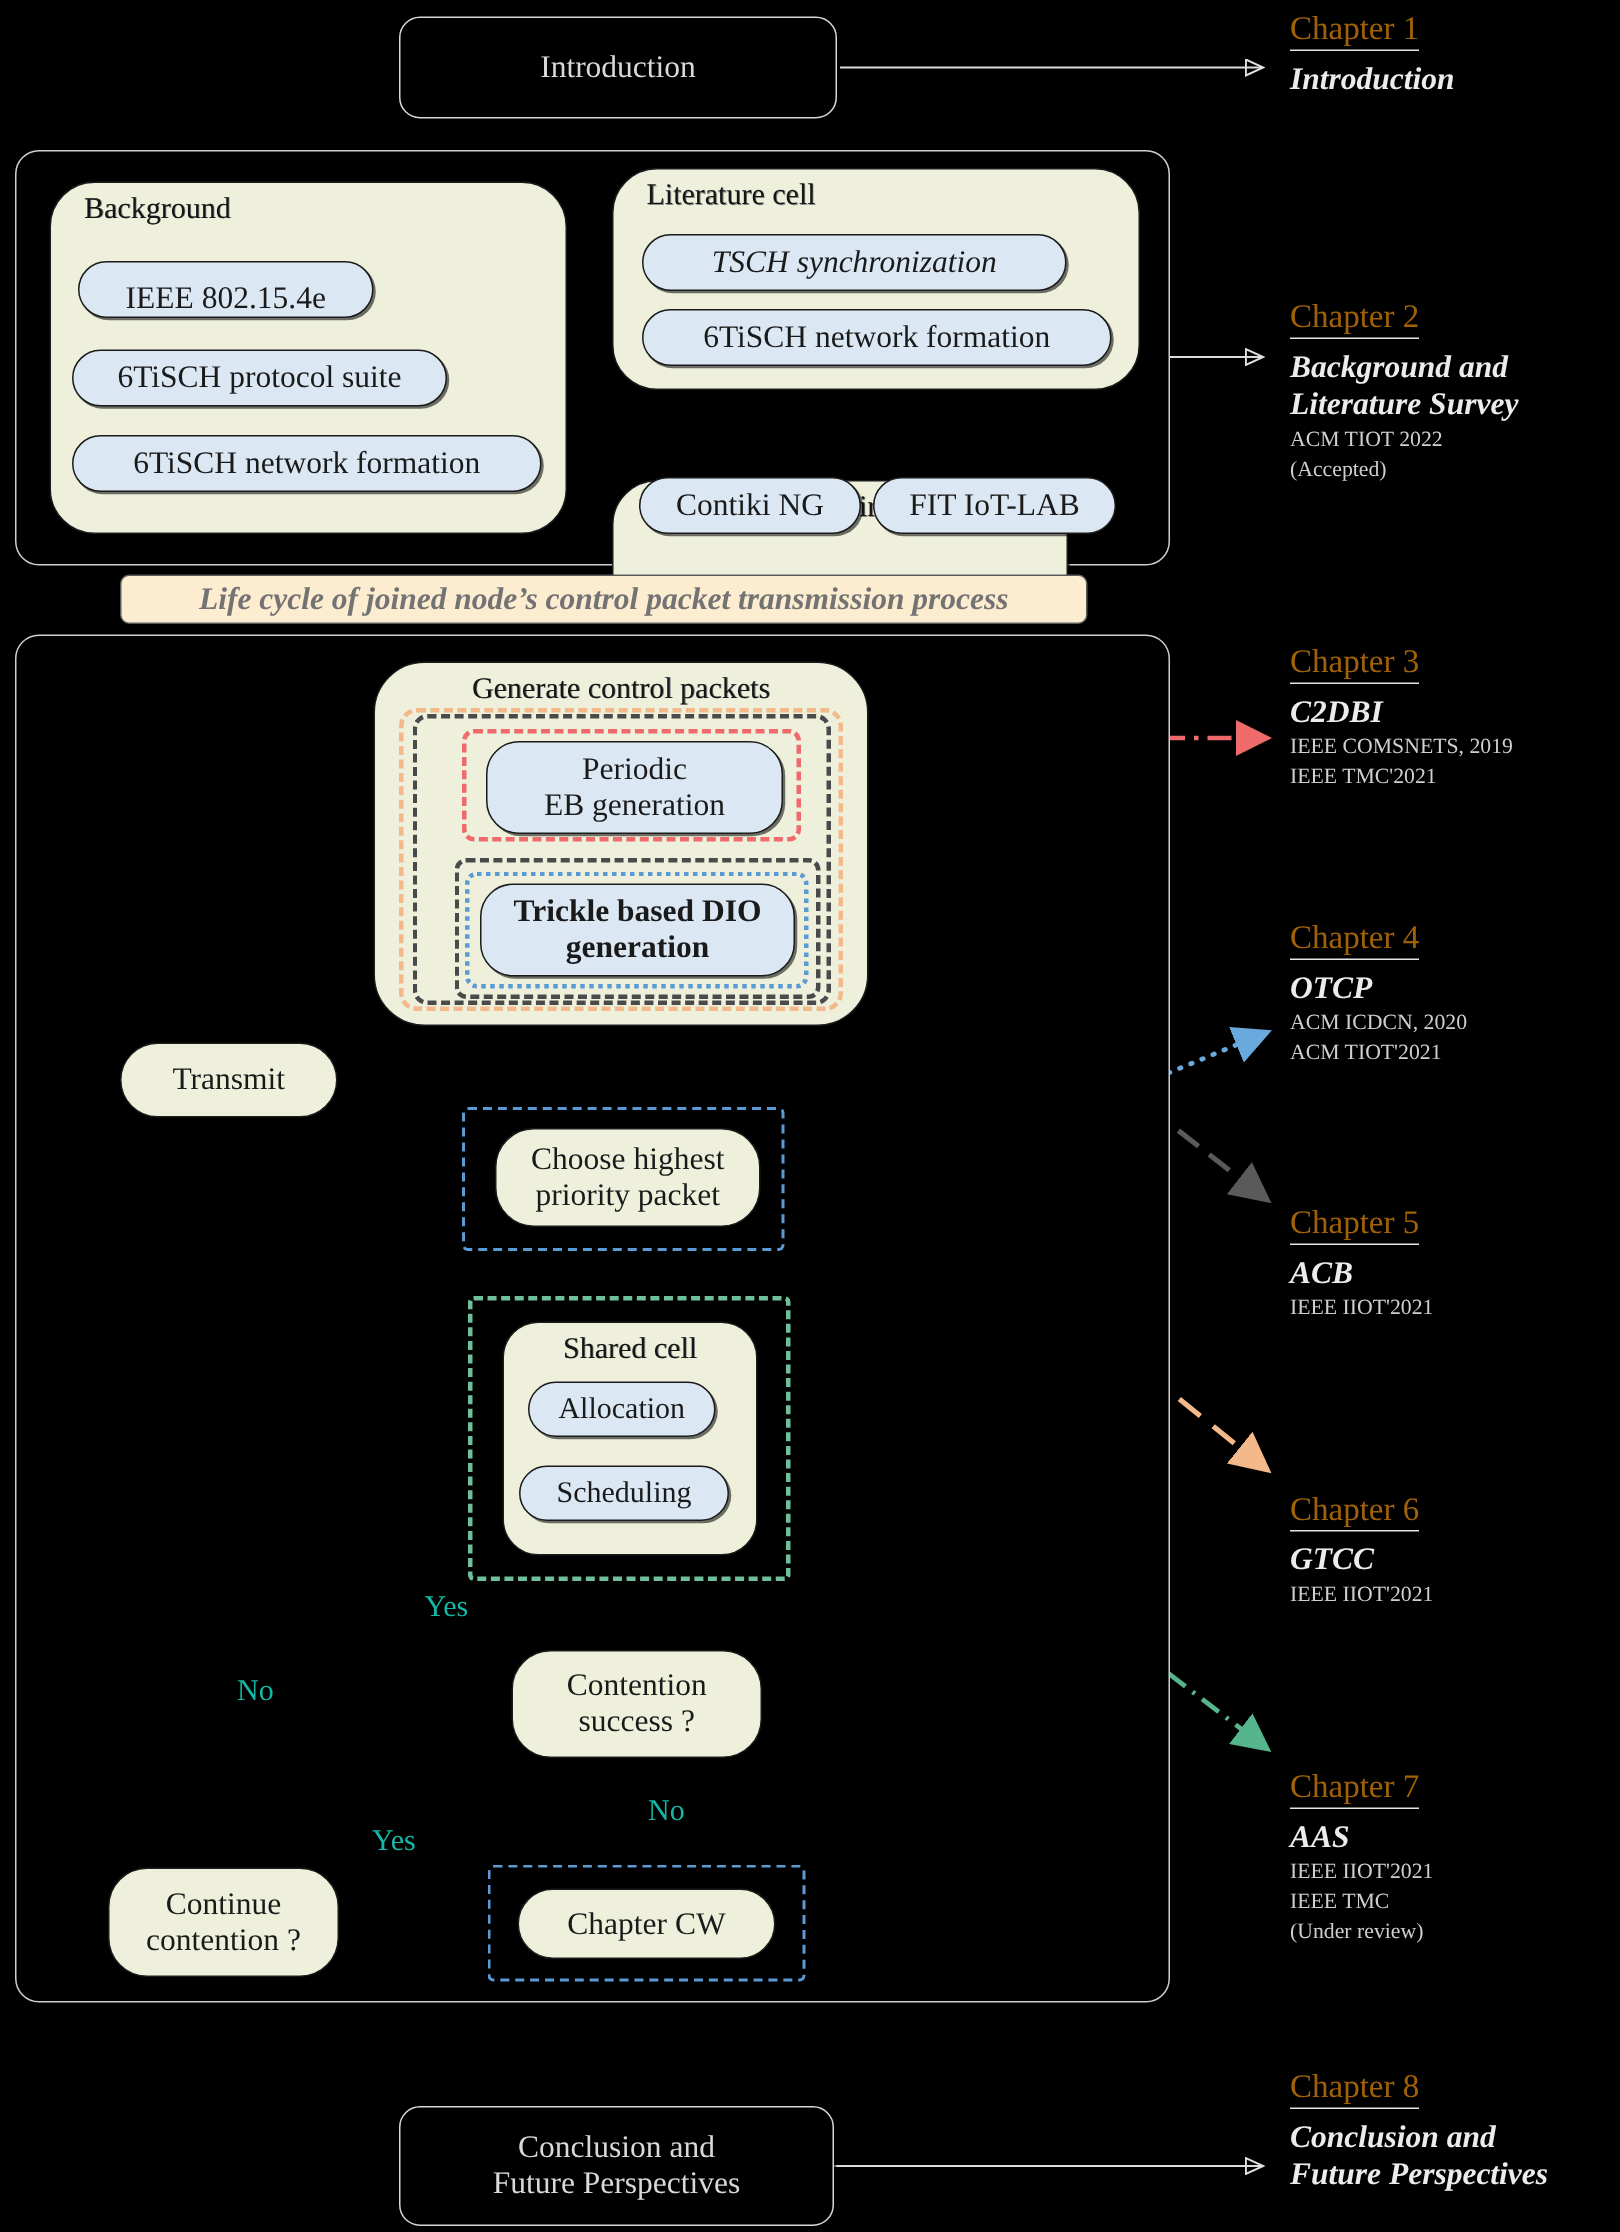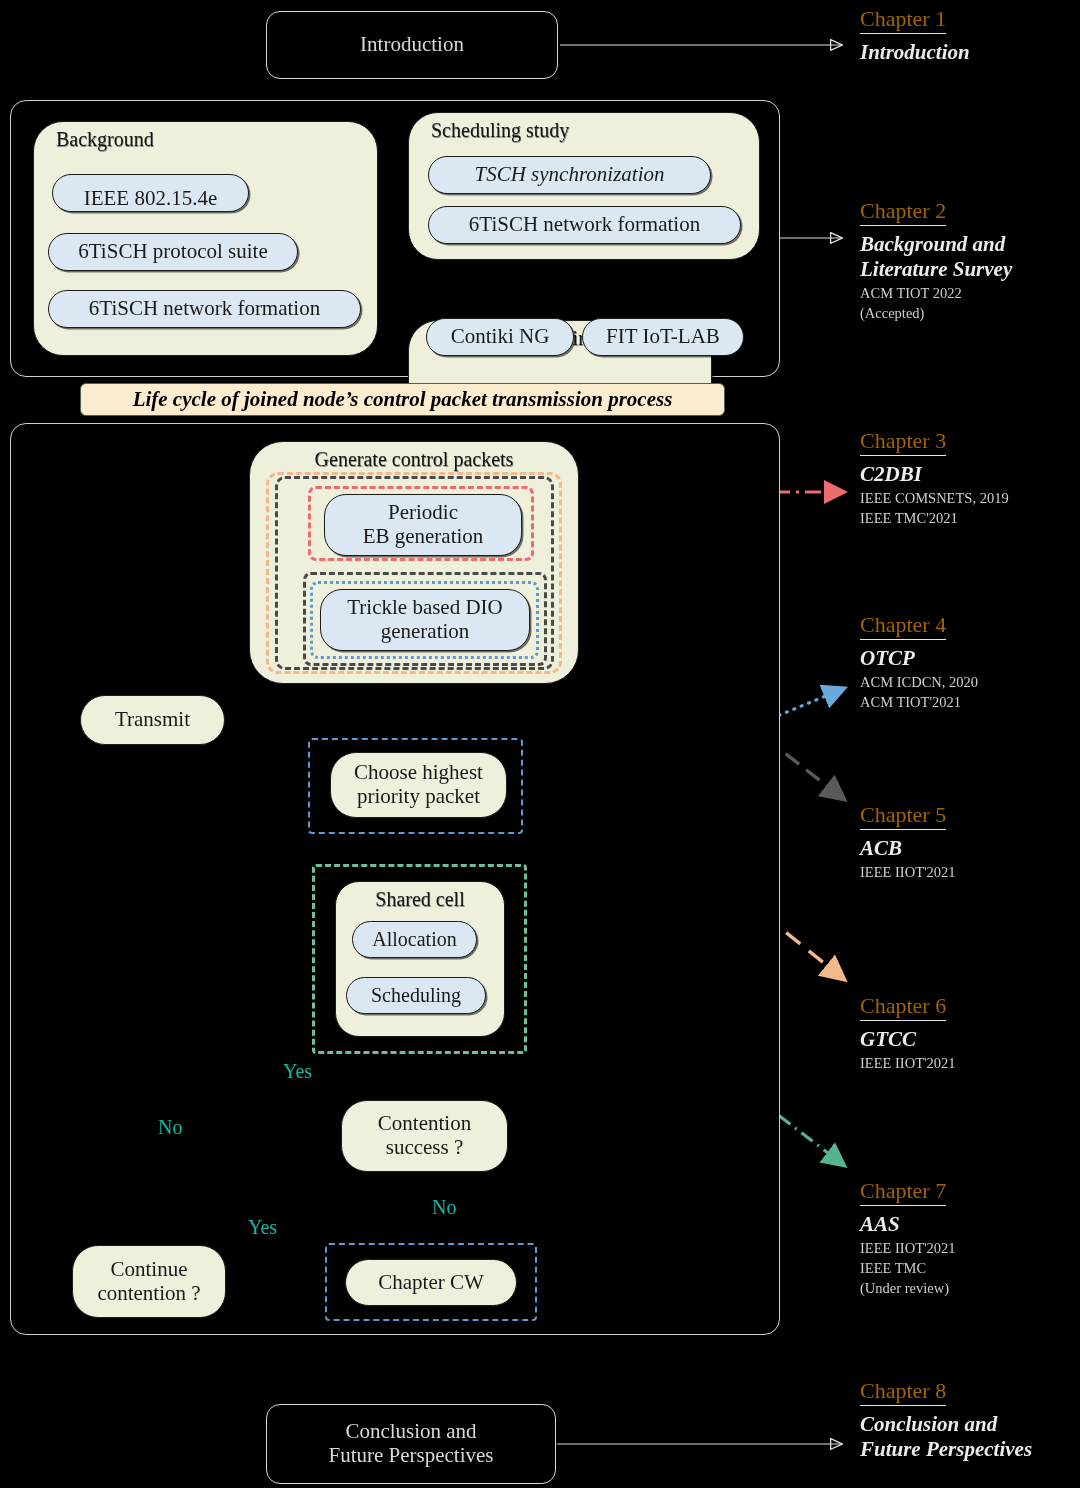--- a/index.html
+++ b/index.html
@@ -36,21 +36,21 @@
   .panel{
     position:absolute;box-sizing:border-box;
     border:1.5px solid #cfcfcf;border-radius:16px;background:#000;
   }
 
   
   .banner{
     position:absolute;box-sizing:border-box;
     background:#fcecd0;border:1.2px solid #5a5a5a;border-radius:6px;
     display:flex;align-items:center;justify-content:center;
-    font-style:italic;font-weight:bold;font-size:21px;color:#000000;
+    font-style:italic;font-weight:bold;font-size:21px;color:#737373;
   }
 
   
   .ring{position:absolute;box-sizing:border-box;pointer-events:none;border-radius:10px;}
   .ring.red{border:3px dashed #ef6b6b;border-style:dashed;}
   .ring.orange{border:3px dashed #f3b98a;}
   .ring.gray{border:3px dashed #4a4a4a;}
   .ring.blue{border:3px dotted #5b9ad5;}
   .ring.bluedash{border:2.5px dashed #5b9ad5;}
   .ring.green{border:3px dashed #6fbf9a;}
@@ -167,21 +167,21 @@
   <span>IEEE 802.15.4e</span>
 </div>
 <div class="node blue" style="left:48px;top:233px;width:250px;height:38px;font-size:21px;">
   <span>6TiSCH protocol suite</span>
 </div>
 <div class="node blue" style="left:48px;top:290px;width:313px;height:38px;font-size:21px;">
   <span>6TiSCH network formation</span>
 </div>
 
 <div class="group" style="left:408px;top:112px;width:352px;height:148px;">
-  <div class="group-title left">Scheduling study</div>
+  <div class="group-title left">Literature cell</div>
 </div>
 <div class="node blue" style="left:428px;top:156px;width:283px;height:38px;font-size:21px;font-style:italic;">
   <span>TSCH synchronization</span>
 </div>
 <div class="node blue" style="left:428px;top:206px;width:313px;height:38px;font-size:21px;">
   <span>6TiSCH network formation</span>
 </div>
 
 <div class="group" style="left:408px;top:272px;width:304px;height:95px;margin-top:48px;">
   <div class="group-title left">Experimental environment</div>
@@ -208,21 +208,21 @@
 
 <div class="ring red" style="left:308px;top:486px;width:226px;height:75px;border-radius:8px;
             border-style:dashed;"></div>
 <div class="node blue" style="left:324px;top:494px;width:198px;height:62px;font-size:21px;flex-direction:column;">
   <span>Periodic</span>
   <span>EB generation</span>
 </div>
 
 <div class="ring gray" style="left:303px;top:572px;width:244px;height:94px;border-radius:8px;"></div>
 <div class="ring blue" style="left:310px;top:581px;width:229px;height:78px;border-radius:8px;"></div>
-<div class="node blue" style="left:320px;top:589px;width:210px;height:62px;font-size:21px;flex-direction:column;">
+<div class="node blue" style="left:320px;top:589px;width:210px;height:62px;font-size:21px;flex-direction:column;font-weight:bold;">
   <span>Trickle based DIO</span>
   <span>generation</span>
 </div>
 
 <div class="node" style="left:80px;top:695px;width:145px;height:50px;font-size:21px;">
   <span>Transmit</span>
 </div>
 
 <div class="ring bluedash" style="left:308px;top:738px;width:215px;height:96px;border-radius:4px;border-style:dashed;"></div>
 <div class="node" style="left:330px;top:752px;width:177px;height:66px;font-size:21px;flex-direction:column;">

